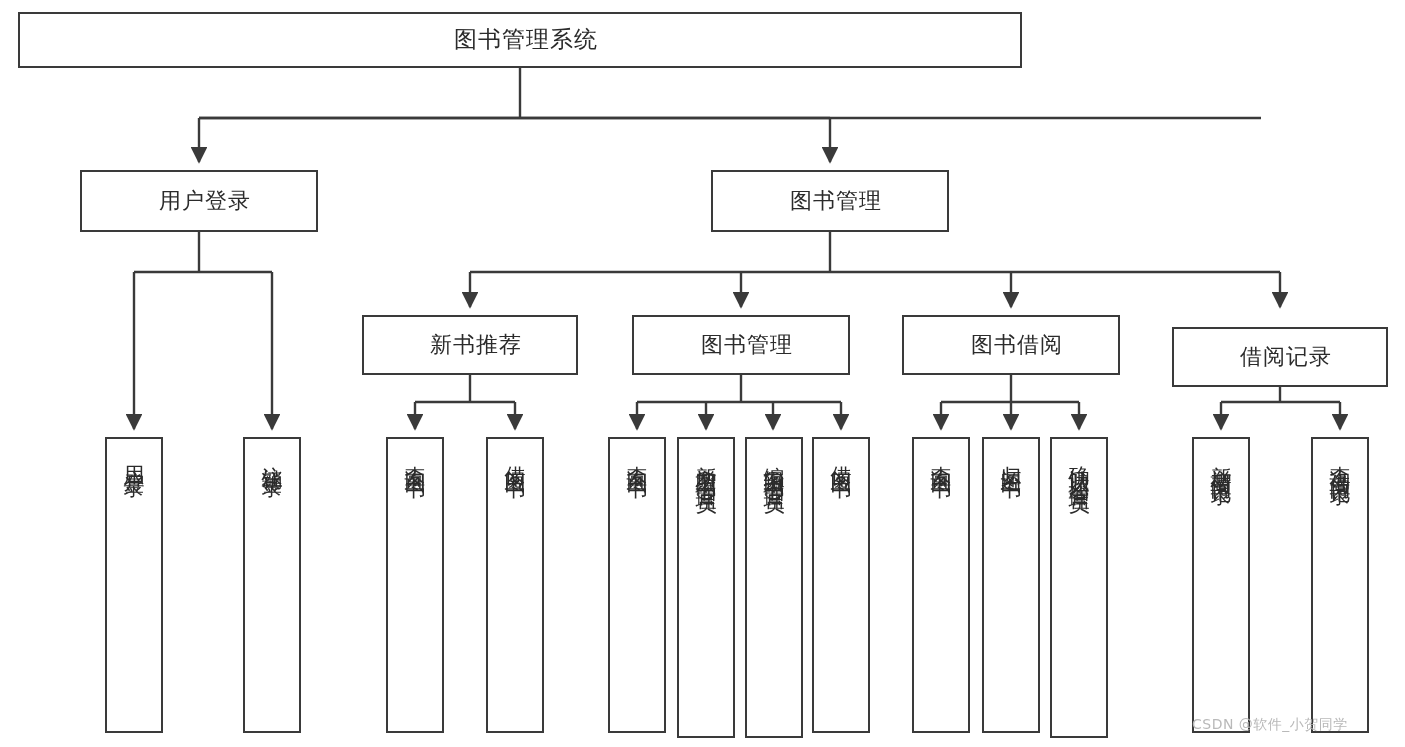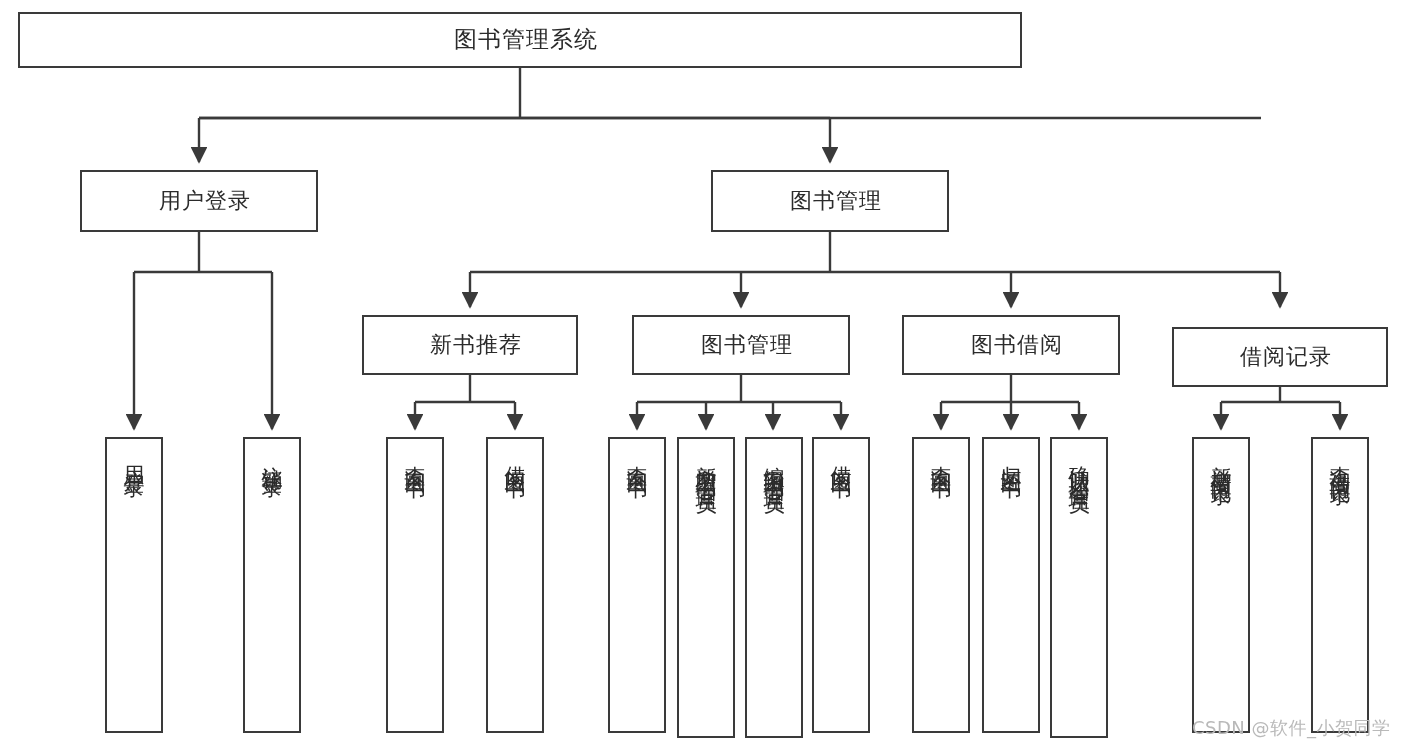--- a/index.html
+++ b/index.html
@@ -50,21 +50,21 @@
     text-orientation: upright;
     font-size: 21px;
     letter-spacing: 4px;
     padding-top: 10px;
     justify-content: flex-start;
     align-items: center;
     line-height: 1.05;
   }
   .watermark {
     position: absolute;
-    font-size: 18px;
+    font-size: 14px;
     color: #b9b9b9;
     white-space: nowrap;
     letter-spacing: 0.5px;
   }
 </style>
 </head>
 <body>
 
 <div id="canvas">
 

